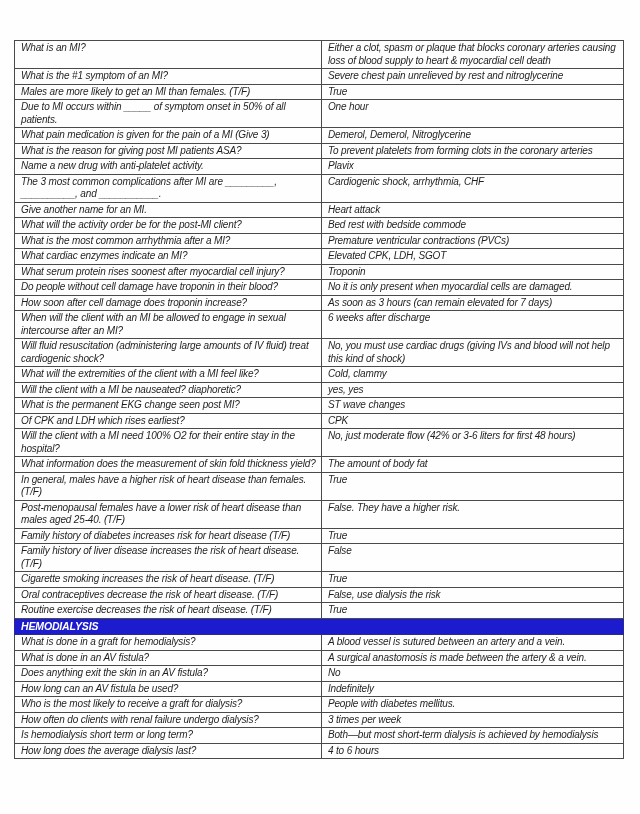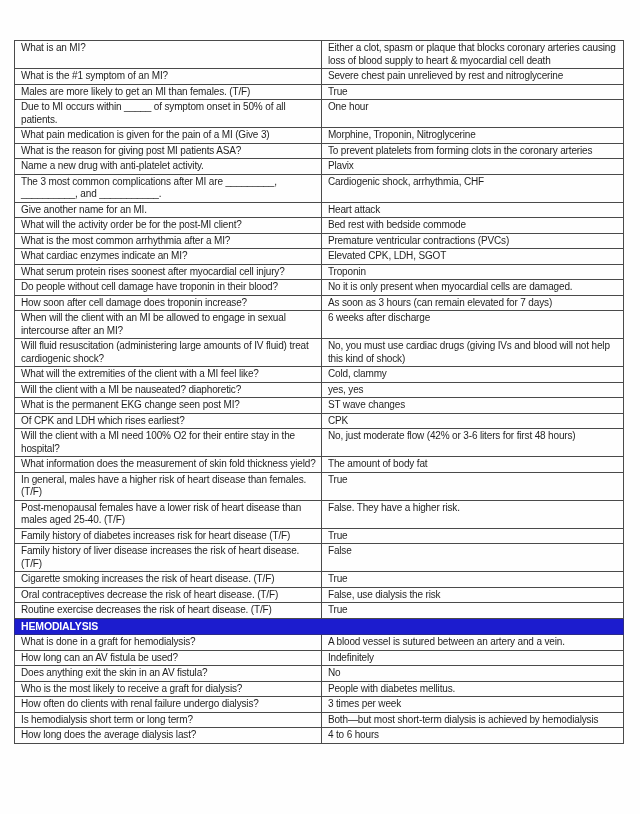--- a/index.html
+++ b/index.html
@@ -20,20 +20,21 @@
     height: 814px;
     background: #fefefe;
   }
   table.qa-table {
     position: absolute;
     left: 14px;
     top: 40px;
     width: 610px;
     border-collapse: collapse;
     table-layout: fixed;
+    font-style: italic;
   }
   col.q-col { width: 50.4%; }
   col.a-col { width: 49.6%; }
   td {
     border: 1px solid #4a4a4a;
     font-size: 10px;
     line-height: 12.5px;
     letter-spacing: -0.15px;
     padding: 1px 5px 1px 6px;
     vertical-align: top;
@@ -71,21 +72,21 @@
         <tr>
           <td>Males are more likely to get an MI than females. (T/F)</td>
           <td>True</td>
         </tr>
         <tr>
           <td>Due to MI occurs within _____ of symptom onset in 50% of all patients.</td>
           <td>One hour</td>
         </tr>
         <tr>
           <td>What pain medication is given for the pain of a MI (Give 3)</td>
-          <td>Morphine, Troponin, Nitroglycerine</td>
+          <td>Demerol, Demerol, Nitroglycerine</td>
         </tr>
         <tr>
           <td>What is the reason for giving post MI patients ASA?</td>
           <td>To prevent platelets from forming clots in the coronary arteries</td>
         </tr>
         <tr>
           <td>Name a new drug with anti-platelet activity.</td>
           <td>Plavix</td>
         </tr>
         <tr>
@@ -181,26 +182,30 @@
           <td>True</td>
         </tr>
         <tr class="section-row">
           <td colspan="2">HEMODIALYSIS</td>
         </tr>
         <tr>
           <td>What is done in a graft for hemodialysis?</td>
           <td>A blood vessel is sutured between an artery and a vein.</td>
         </tr>
         <tr>
+          <td>What is done in an AV fistula?</td>
+          <td>A surgical anastomosis is made between the artery &amp; a vein.</td>
+        </tr>
+        <tr>
+          <td>Does anything exit the skin in an AV fistula?</td>
+          <td>No</td>
+        </tr>
+        <tr>
           <td>How long can an AV fistula be used?</td>
           <td>Indefinitely</td>
-        </tr>
-        <tr>
-          <td>Does anything exit the skin in an AV fistula?</td>
-          <td>No</td>
         </tr>
         <tr>
           <td>Who is the most likely to receive a graft for dialysis?</td>
           <td>People with diabetes mellitus.</td>
         </tr>
         <tr>
           <td>How often do clients with renal failure undergo dialysis?</td>
           <td>3 times per week</td>
         </tr>
         <tr>

